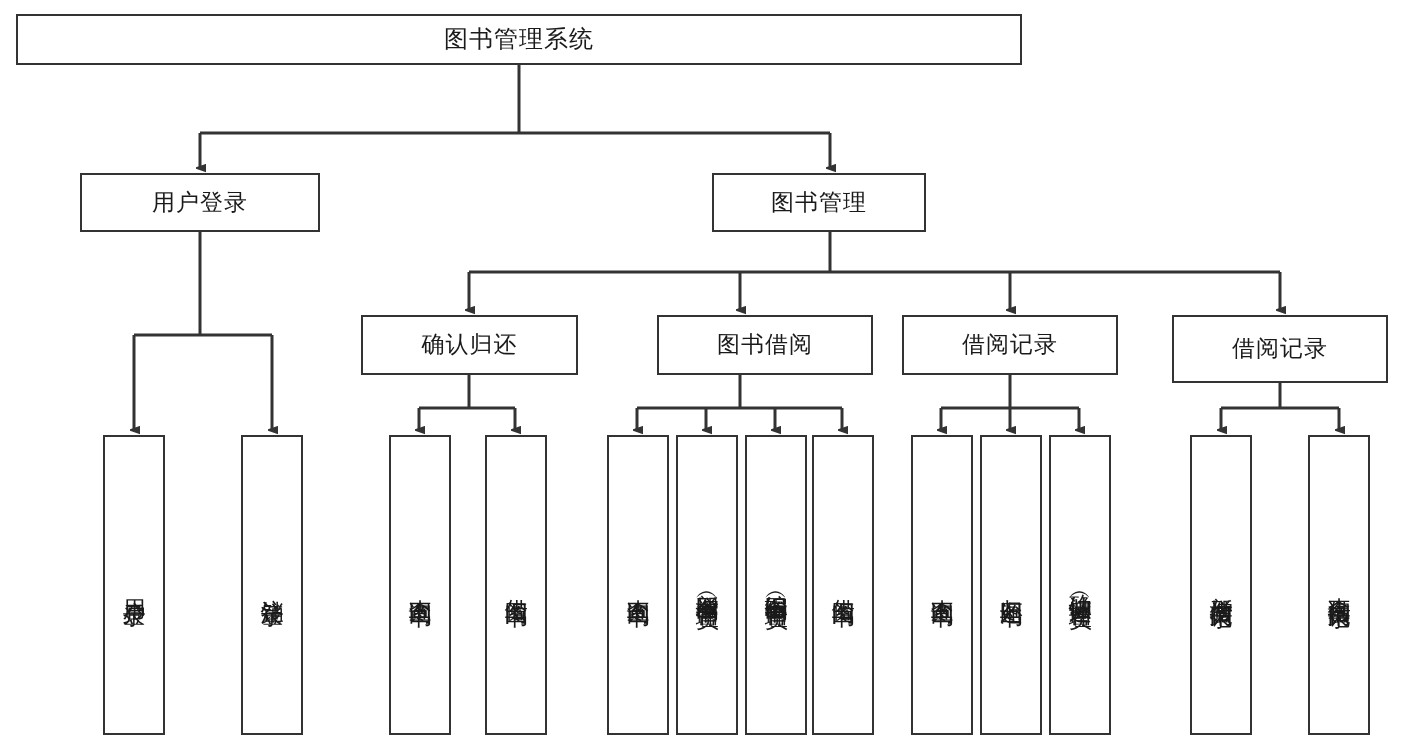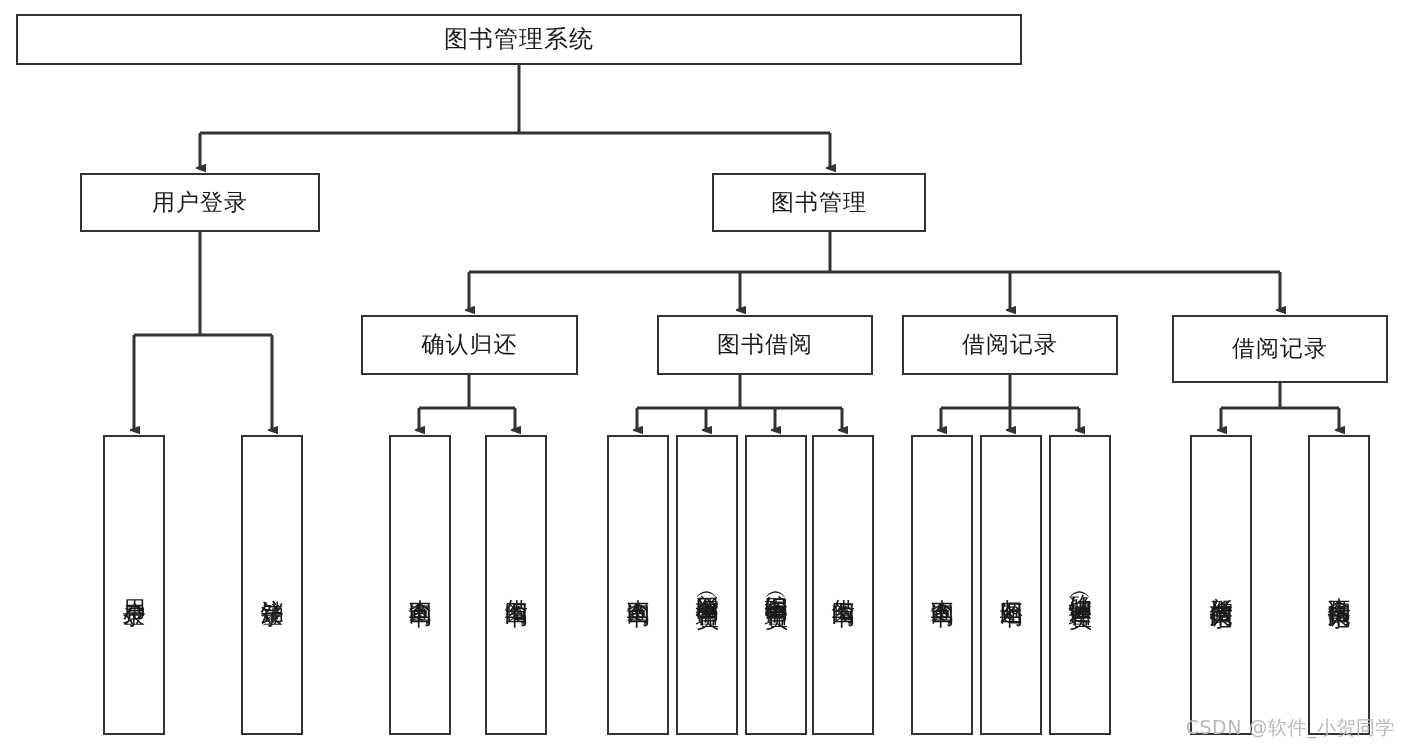--- a/index.html
+++ b/index.html
@@ -191,15 +191,14 @@
     <span class="leaf-text">确认归还（管理员）</span>
   </div>
 
   <div class="node leaf" style="left:1190px; top:435px; width:62px; height:300px;">
     <span class="leaf-text">新增借阅记录</span>
   </div>
   <div class="node leaf" style="left:1308px; top:435px; width:62px; height:300px;">
     <span class="leaf-text">查询借阅记录</span>
   </div>
 
-  <div id="watermark">CSDN @软件_小贺同学</div>
 
 </div>
 
 </body></html>

